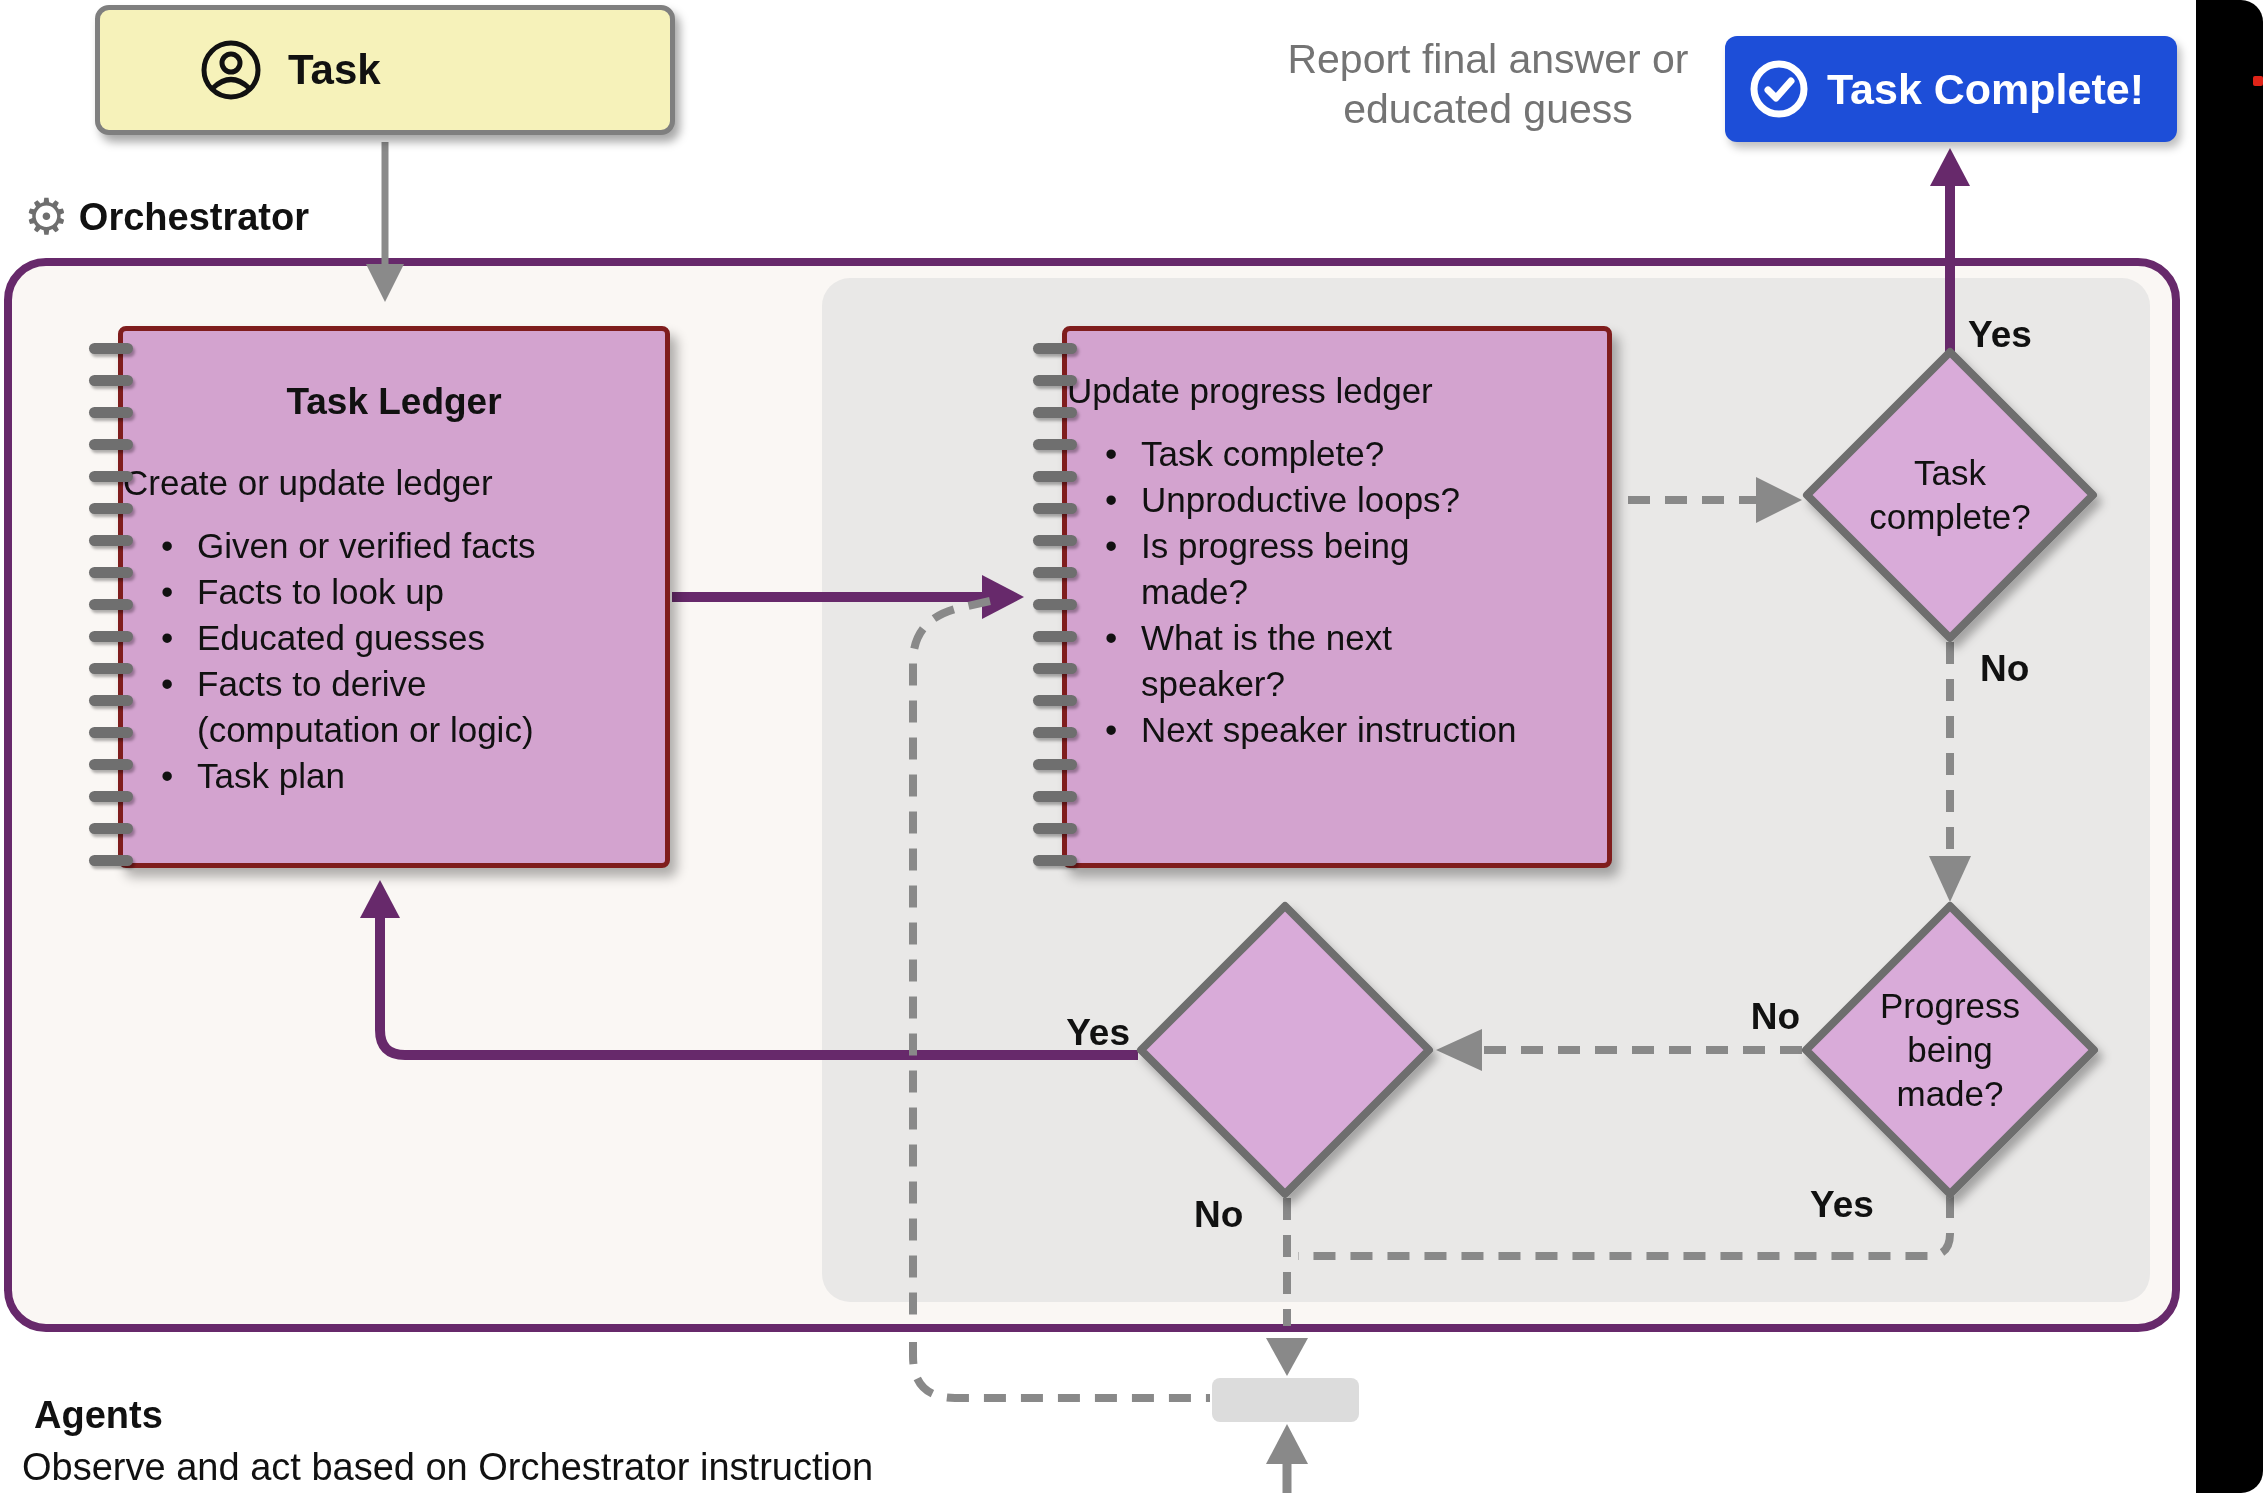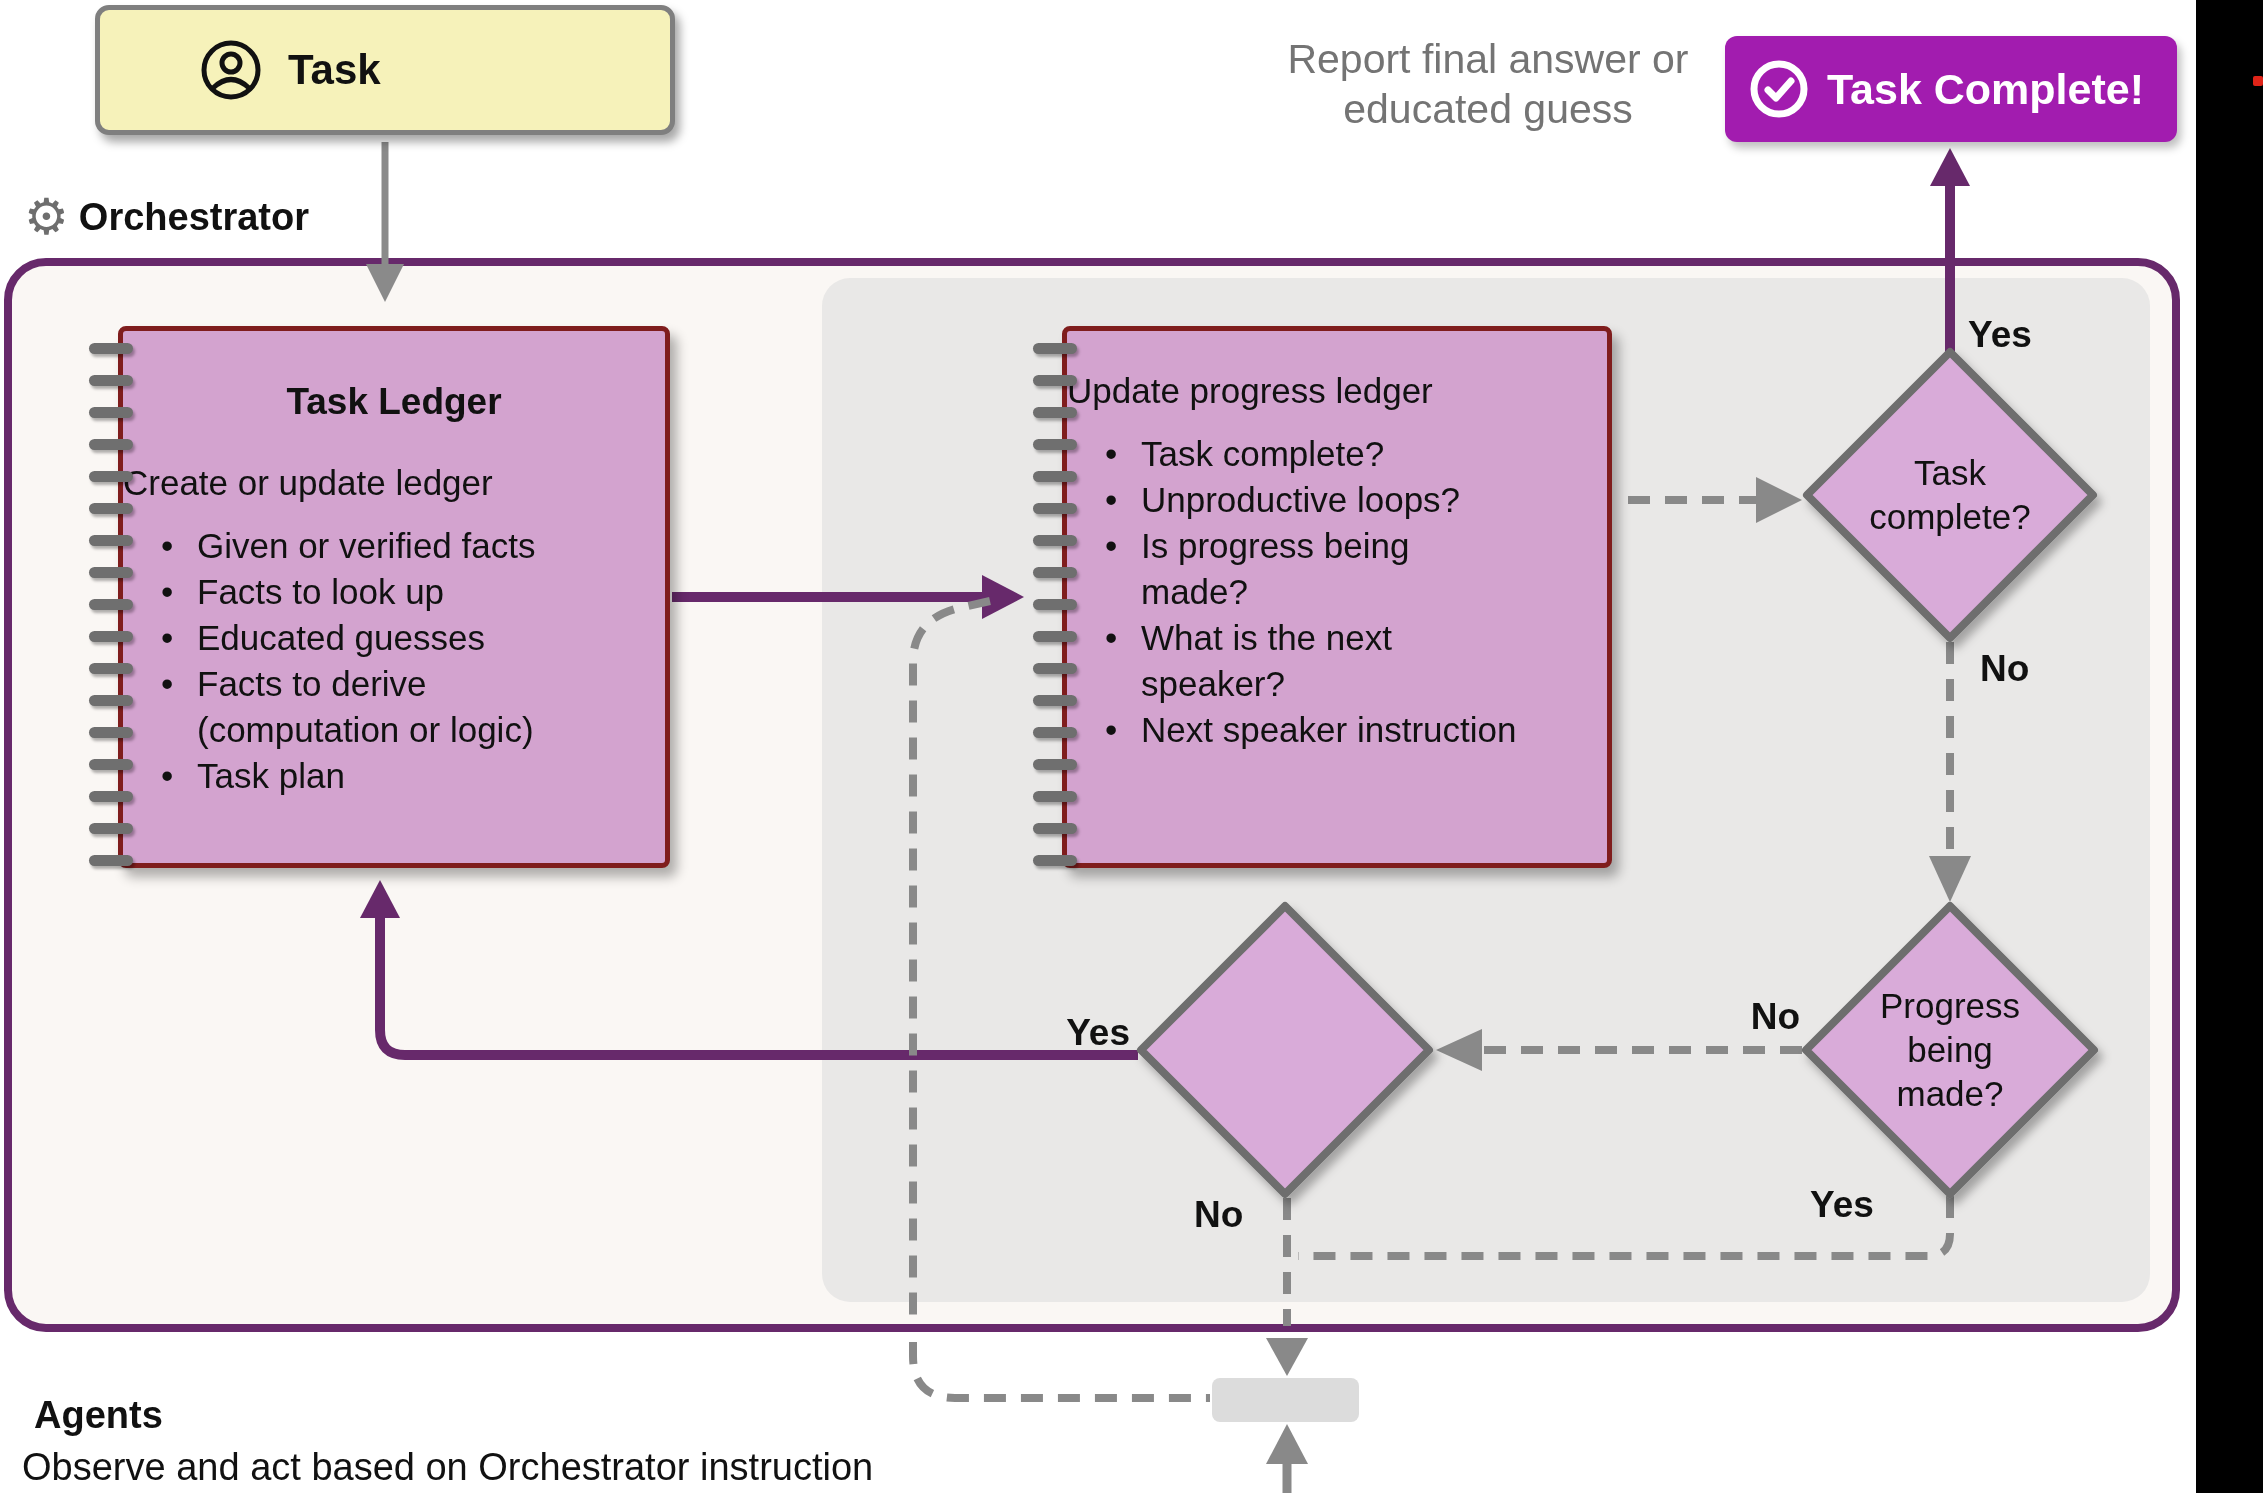--- a/index.html
+++ b/index.html
@@ -1,18 +1,18 @@
 <!DOCTYPE html>
 <html><head>
 <meta charset="utf-8">
 <style>
   html,body{margin:0;padding:0;background:#ffffff;}
   .canvas{
     position:relative;width:2263px;height:1493px;overflow:hidden;
-    background:#ffffff;font-family:"Liberation Sans", sans-serif;color:#111;
+    background:#ffffff;font-family:"Liberation Sans", sans-serif;color:#111;border-radius:22px;
   }
   .abs{position:absolute;}
 
   
   .orch-container{
     left:4px;top:258px;width:2160px;height:1058px;
     border:8px solid #67296b;border-radius:42px;background:#faf7f4;
   }
   .inner-panel{
     left:822px;top:278px;width:1328px;height:1024px;
@@ -32,21 +32,21 @@
   .orch-caption{left:24px;top:192px;display:flex;align-items:center;gap:10px;}
   .gear{font-size:50px;color:#6e6e6e;line-height:1;}
   .orch-caption .label{font-size:38px;font-weight:bold;}
   .agents-title{left:34px;top:1394px;font-size:38px;font-weight:bold;}
   .agents-sub{left:22px;top:1446px;font-size:38px;}
 
   
   .report-note{left:1258px;top:34px;width:460px;text-align:center;
     font-size:41px;line-height:50px;font-weight:500;color:#747474;}
   .complete-btn{
-    left:1725px;top:36px;width:452px;height:106px;background:#a21caf;
+    left:1725px;top:36px;width:452px;height:106px;background:#1d4ed8;
     border-radius:12px;display:flex;align-items:center;padding-left:24px;gap:18px;
     box-sizing:border-box;box-shadow:4px 6px 9px rgba(0,0,0,.25);cursor:pointer;border:none;
   }
   .complete-btn .label{color:#fff;font-size:43px;font-weight:bold;}
 
   
   .ledger{
     border:5px solid #7f1d1d;border-radius:8px;background:#d3a3cf;
     box-shadow:7px 9px 12px rgba(0,0,0,.3);box-sizing:border-box;
   }

